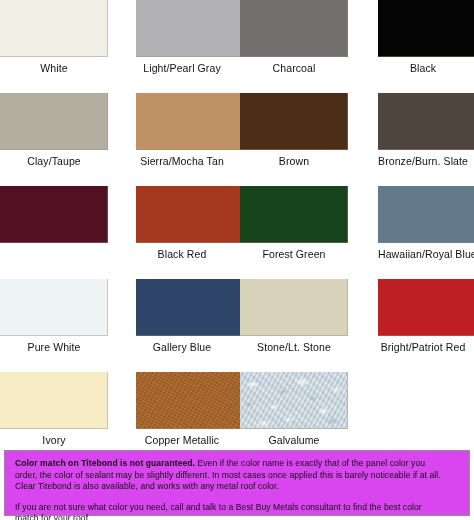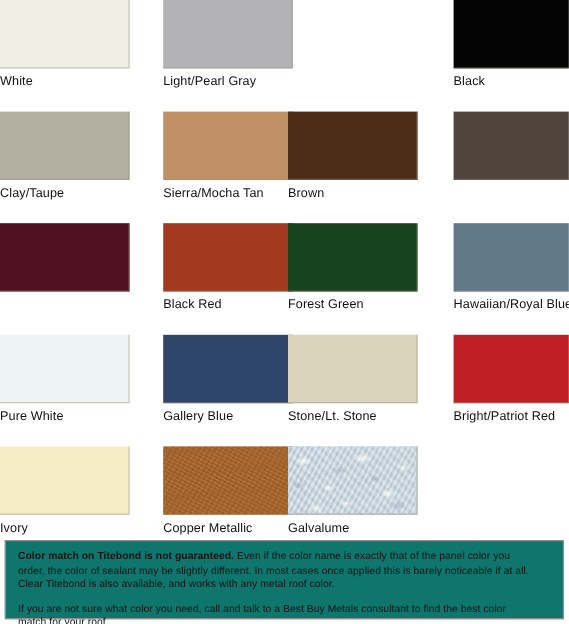--- a/index.html
+++ b/index.html
@@ -17,20 +17,21 @@
     position: relative;
   }
 
   
   #swatch-grid {
     position: absolute;
     left: 0;
     top: 0;
     width: 411px;
     height: 448px;
+    text-align: center;
   }
 
   .swatch-cell {
     position: absolute;
     width: 108px;
   }
 
   .swatch-chip {
     width: 108px;
     height: 57px;
@@ -88,21 +89,21 @@
       repeating-linear-gradient(120deg, rgba(255,225,180,0.06) 0 2px, rgba(90,48,14,0.09) 2px 4px);
   }
 
   
   #footer-note {
     position: absolute;
     left: 4px;
     top: 450px;
     width: 466px;
     height: 66px;
-    background: #0f766e;
+    background: #d946ef;
     border: 1px solid #8e8e8e;
     padding: 7px 26px 6px 10px;
   }
 
   #footer-note p {
     font-size: 8.6px;
     line-height: 11.6px;
     color: #111111;
     letter-spacing: 0.05px;
   }
@@ -116,38 +117,43 @@
 
 <div id="swatch-grid">
     <div class="swatch-cell col-0 row-0">
       <span class="swatch-chip" title="White" style="background: rgb(239, 239, 230);"></span>
       <span class="swatch-label">White</span>
     </div>
     <div class="swatch-cell col-1 row-0">
       <span class="swatch-chip" title="Light/Pearl Gray" style="background: rgb(179, 179, 181);"></span>
       <span class="swatch-label">Light/Pearl Gray</span>
     </div>
+    <div class="swatch-cell col-2 row-0">
+      <span class="swatch-chip" title="Charcoal" style="background: rgb(112, 111, 110);"></span>
+      <span class="swatch-label">Charcoal</span>
+    </div>
     <div class="swatch-cell col-3 row-0">
       <span class="swatch-chip" title="Black" style="background: rgb(4, 4, 4);"></span>
       <span class="swatch-label">Black</span>
     </div>
     <div class="swatch-cell col-0 row-1">
       <span class="swatch-chip" title="Clay/Taupe" style="background: rgb(178, 175, 160);"></span>
       <span class="swatch-label">Clay/Taupe</span>
     </div>
     <div class="swatch-cell col-1 row-1">
       <span class="swatch-chip" title="Sierra/Mocha Tan" style="background: rgb(191, 145, 100);"></span>
       <span class="swatch-label">Sierra/Mocha Tan</span>
     </div>
     <div class="swatch-cell col-2 row-1">
       <span class="swatch-chip" title="Brown" style="background: rgb(77, 44, 24);"></span>
       <span class="swatch-label">Brown</span>
     </div>
     <div class="swatch-cell col-3 row-1">
       <span class="swatch-chip" title="Bronze/Burn. Slate" style="background: rgb(79, 69, 60);"></span>
+      <span class="swatch-label">Bronze/Burn. Slate</span>
     </div>
     <div class="swatch-cell col-0 row-2">
       <span class="swatch-chip" title="Burgundy" style="background: rgb(81, 17, 35);"></span>
     </div>
     <div class="swatch-cell col-1 row-2">
       <span class="swatch-chip" title="Barn Red" style="background: rgb(164, 57, 31);"></span>
       <span class="swatch-label">Black Red</span>
     </div>
     <div class="swatch-cell col-2 row-2">
       <span class="swatch-chip" title="Forest Green" style="background: rgb(23, 68, 28);"></span>

